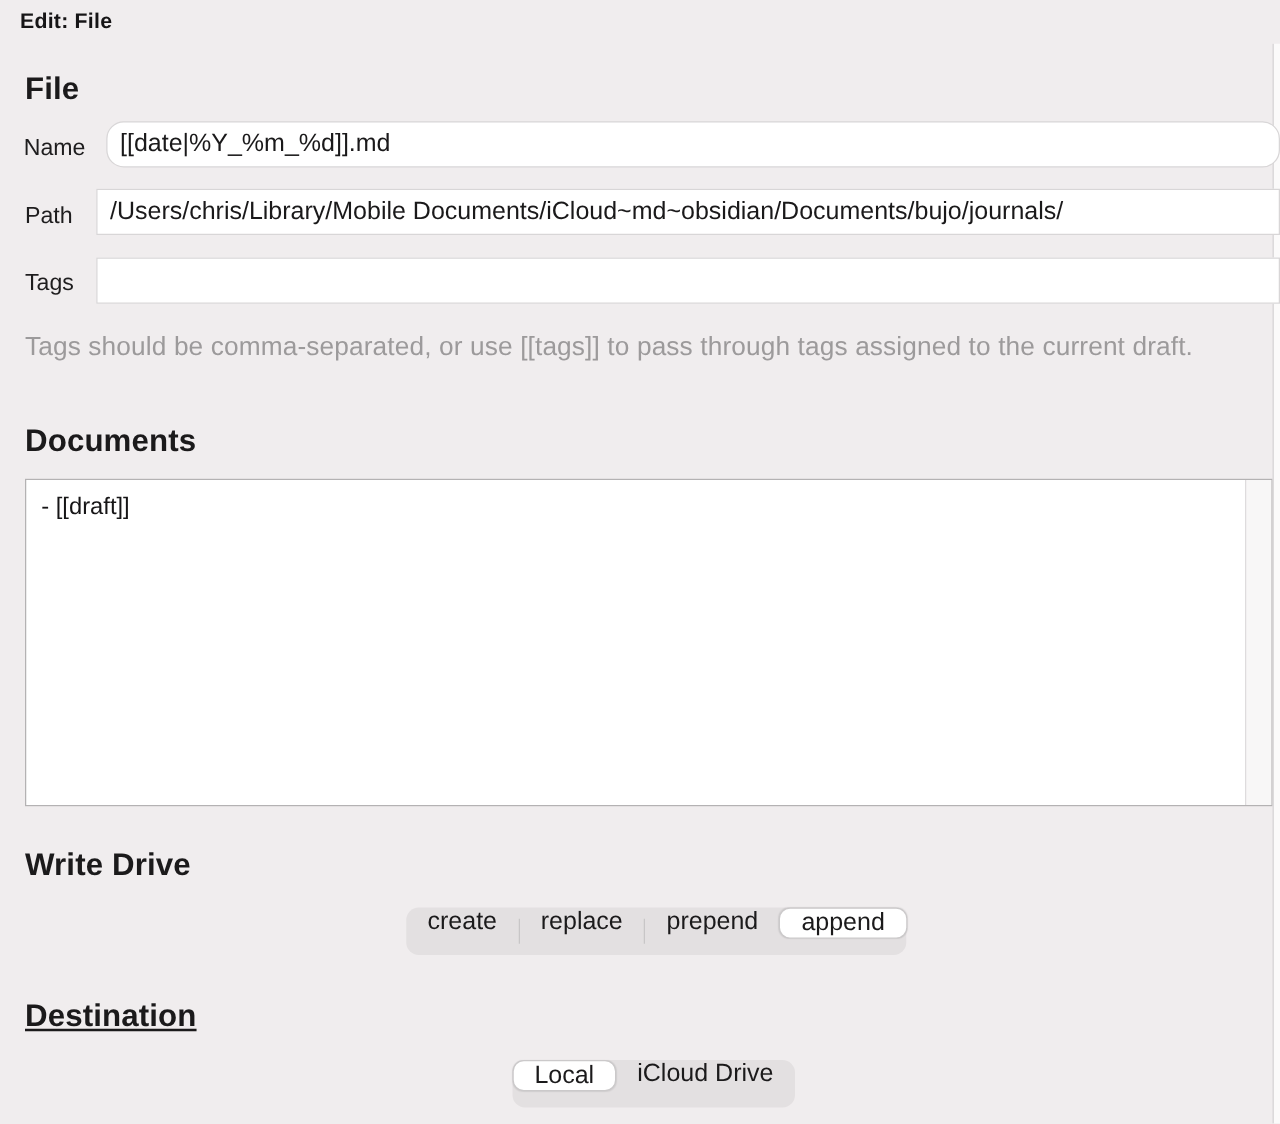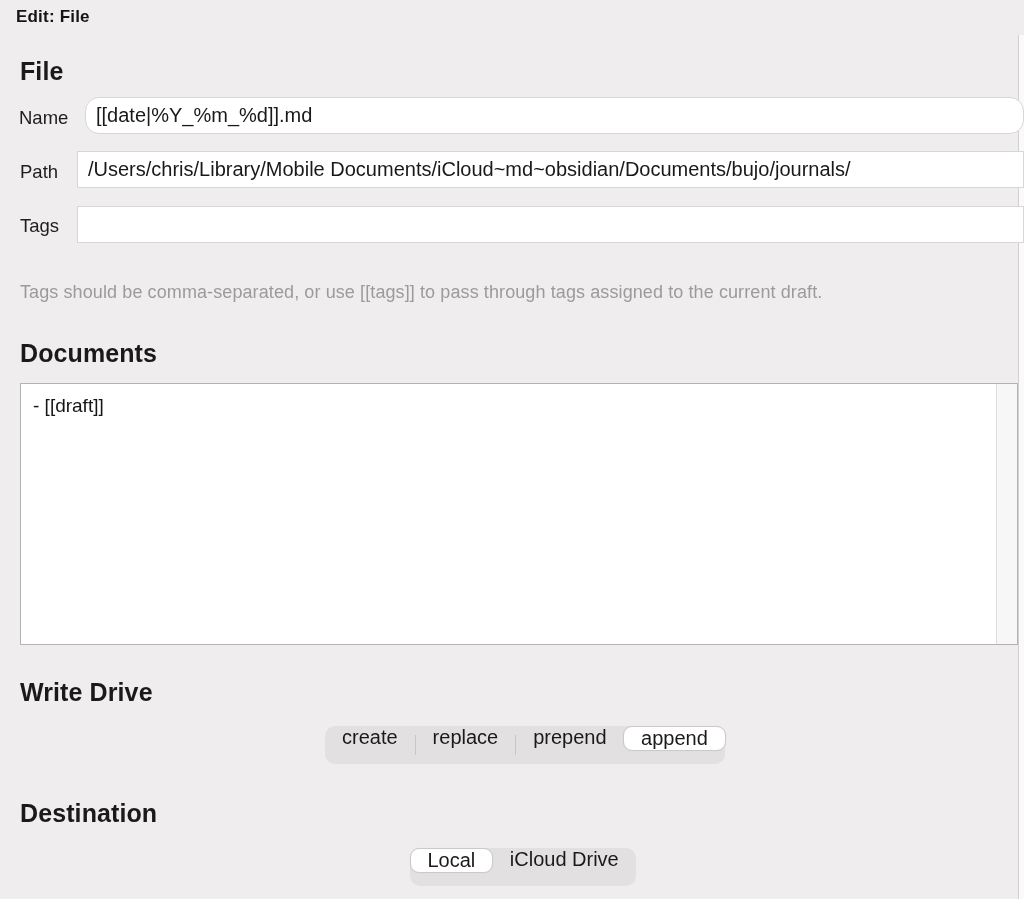--- a/index.html
+++ b/index.html
@@ -60,24 +60,23 @@
     font-size: 20px;
     color: #1a191a;
     padding: 0 10px;
     z-index: 2;
     outline: none;
   }
 
   .help-text {
     left: 20px; top: 266px;
     width: 985px;
-    font-size: 18px;
+    font-size: 21px;
     color: #9c9a9b;
     letter-spacing: 0.1px;
-    margin-top: 16px;
   }
 
   
   .template-box {
     left: 20px; top: 383px;
     width: 998px; height: 262px;
     box-sizing: border-box;
     background: #ffffff;
     border: 1px solid #b4b2b3;
     z-index: 2;
@@ -177,20 +176,20 @@
 
   <div class="segmented" style="left:325px; top:726px;">
     <button class="segment">create</button>
     <div class="seg-divider"></div>
     <button class="segment">replace</button>
     <div class="seg-divider"></div>
     <button class="segment">prepend</button>
     <button class="segment selected">append</button>
   </div>
 
-  <h2 class="abs section-heading" style="left:20px; top:799px;">Destination</h2>
+  <h2 class="abs section-heading" style="left:20px; top:799px;text-decoration:underline;">Destination</h2>
 
   <div class="segmented" style="left:410px; top:848px;">
     <button class="segment selected">Local</button>
     <button class="segment">iCloud Drive</button>
   </div>
 
 </div>
 
 </body></html>

